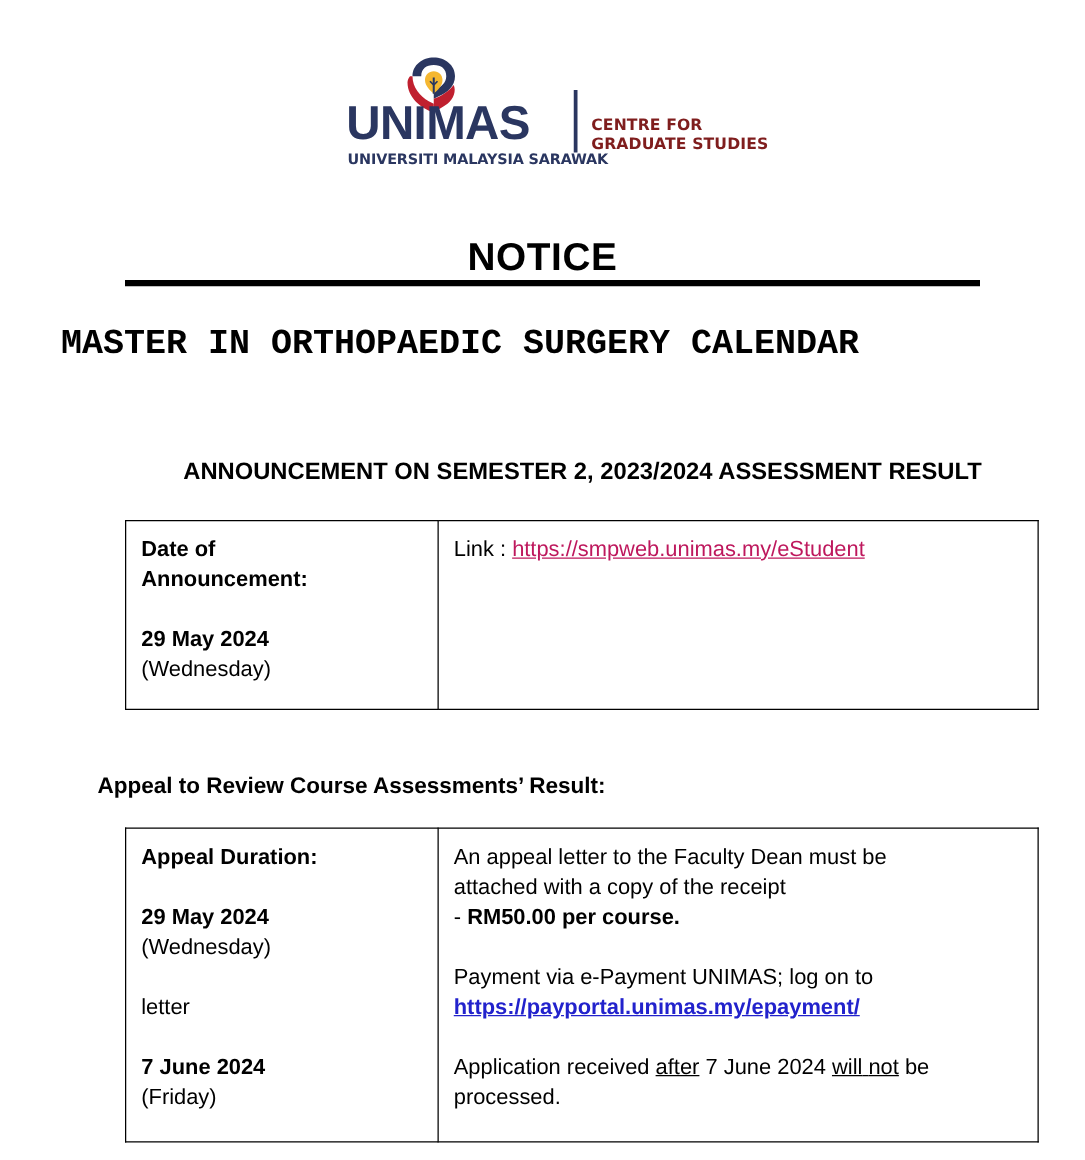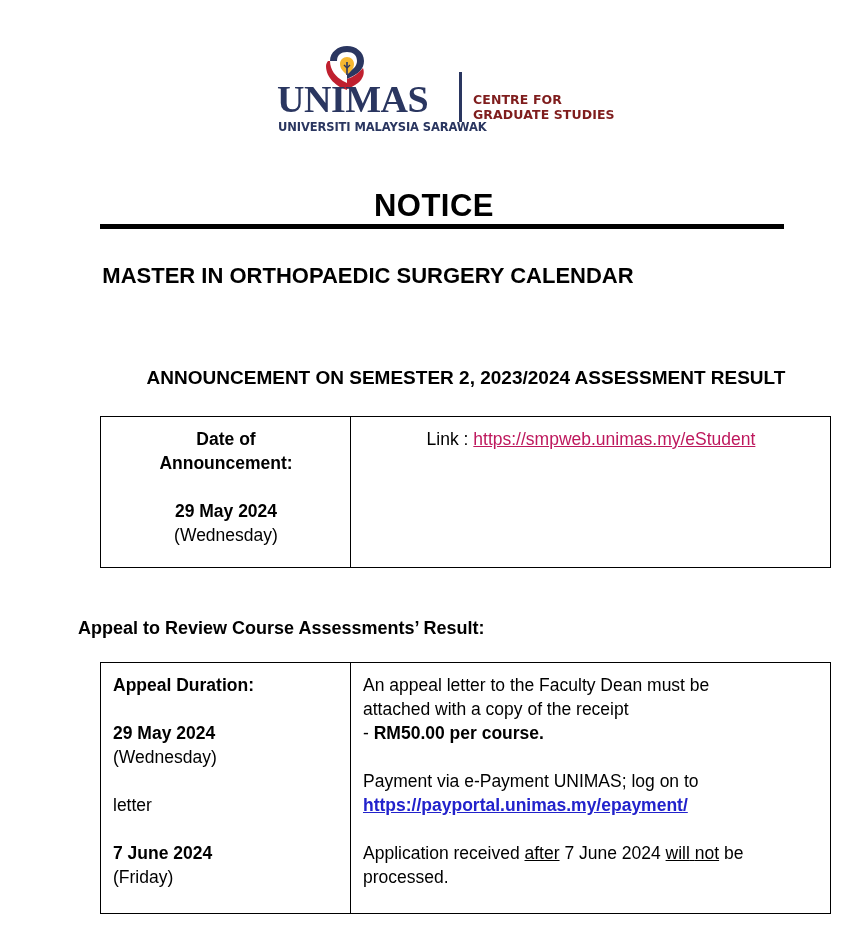--- a/index.html
+++ b/index.html
@@ -35,21 +35,21 @@
     position: absolute;
     left: 46px;
     top: 0px;
     width: 48px;
     height: 48px;
   }
   .logo-wordmark {
     position: absolute;
     left: 0;
     top: 36px;
-    font-family: Liberation Serif, serif;
+    font-family: Liberation Sans, sans-serif;
     font-weight: bold;
     font-size: 38px;
     letter-spacing: -0.5px;
     line-height: 38px;
     color: #2a3660;
   }
   .logo-tagline {
     position: absolute;
     left: 1px;
     top: 76px;
@@ -101,22 +101,23 @@
     height: 5px;
     background: #000000;
   }
   .subtitle {
     position: absolute;
     left: 0;
     top: 263px;
     width: 736px;
     text-align: center;
     font-weight: bold;
-    font-size: 22px;
+    font-size: 28px;
     line-height: 26px;
+    font-family: Liberation Mono, monospace;
   }
   .subtitle .ul { text-decoration: underline; }
 
   .announce-line {
     position: absolute;
     left: 0;
     top: 367px;
     width: 868px;
     text-align: center;
     font-weight: bold;
@@ -145,21 +146,21 @@
     font-size: 17.5px;
     line-height: 24px;
   }
   #table-announcement {
     left: 100px;
     top: 416px;
     width: 684px;
   }
   #table-announcement td.col-left { width: 226px; }
   #table-announcement td.col-right { width: 456px; }
-  #table-announcement td { height: 130px; text-align: center; }
+  #table-announcement td { height: 130px; }
 
   #table-appeal {
     left: 100px;
     top: 662px;
     width: 684px;
   }
   #table-appeal td.col-left { width: 226px; }
   #table-appeal td.col-right { width: 456px; }
   #table-appeal td { height: 230px; }
 

